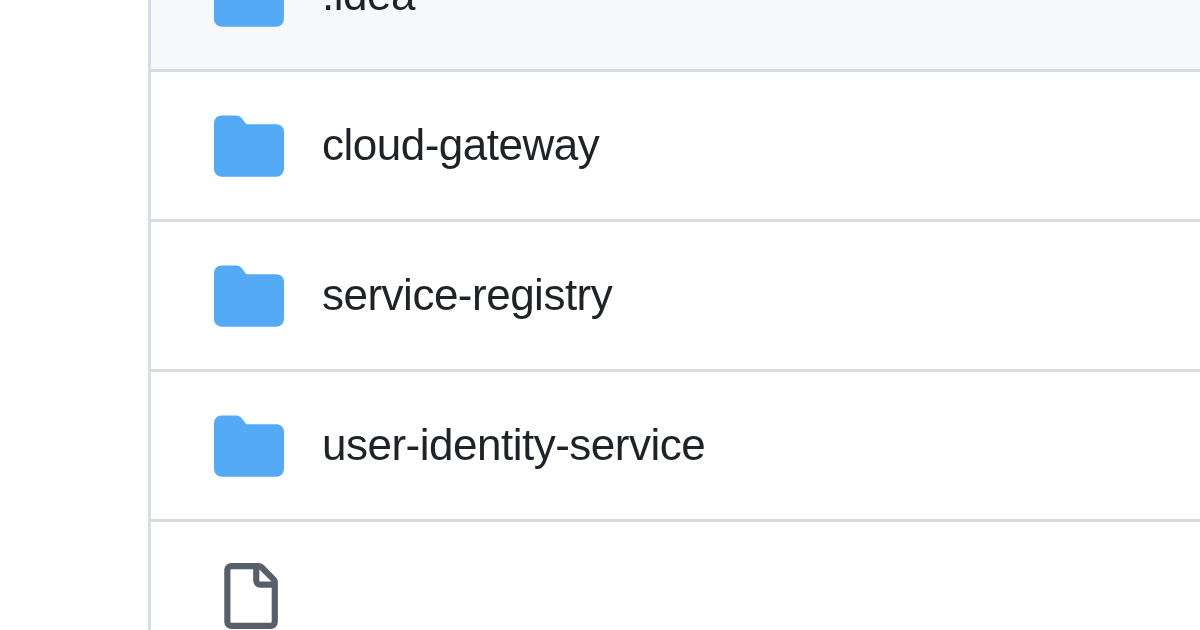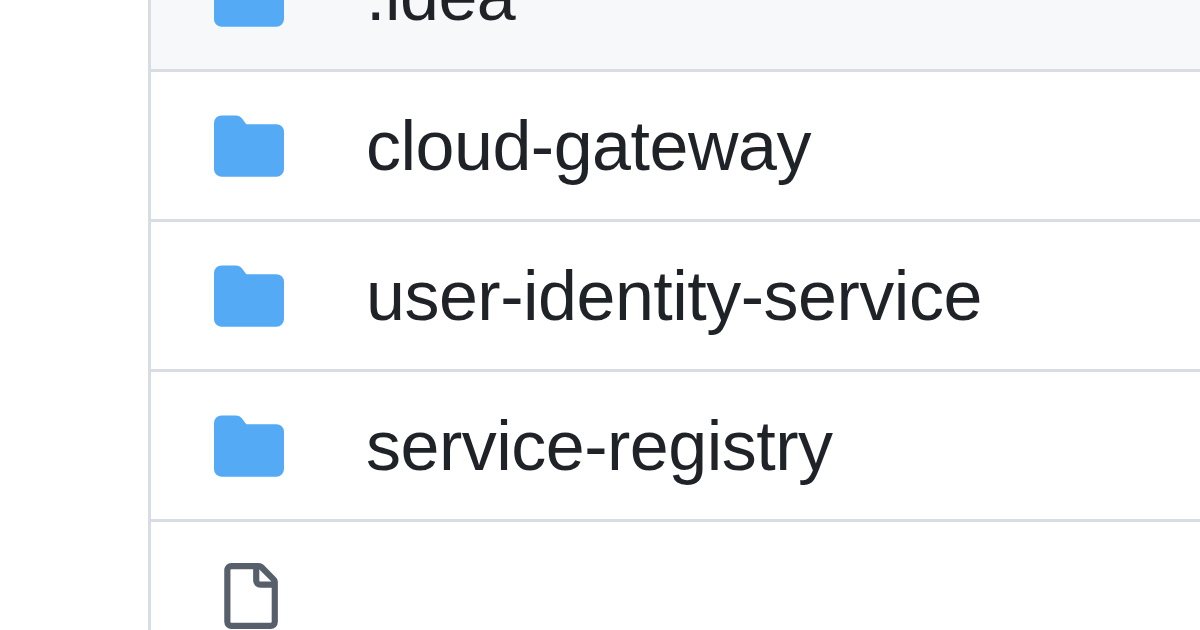--- a/index.html
+++ b/index.html
@@ -52,22 +52,22 @@
     width: 70px;
     height: 70px;
     fill: var(--folder-color, #54aeff);
   }
   .file-glyph {
     width: 66px;
     height: 66px;
     fill: var(--file-color, #57606a);
   }
   .file-name {
-    margin-left: 81px;
-    font-size: 70px;
+    margin-left: 37px;
+    font-size: 44px;
     line-height: 1.2;
     letter-spacing: -0.5px;
     color: var(--text-color, #1f2328);
     white-space: nowrap;
   }
 </style>
 </head>
 <body>
 
 <div class="viewport">
@@ -92,31 +92,31 @@
     <span class="file-name">cloud-gateway</span>
   </div>
 
   <div class="row">
     <span class="icon-box">
       <svg class="folder-glyph" viewBox="0 0 16 16" aria-hidden="true">
         <path d="M1.75 1A1.75 1.75 0 0 0 0 2.75v10.5C0 14.216.784 15 1.75 15h12.5A1.75 1.75 0 0 0 16 13.25v-8.5A1.75 1.75 0 0 0 14.25 3H7.5a.25.25 0 0 1-.2-.1l-.9-1.2A1.75 1.75 0 0 0 5 1H1.75Z"></path>
       </svg>
 
     </span>
-    <span class="file-name">user-identity-service</span>
+    <span class="file-name">service-registry</span>
   </div>
 
   <div class="row">
     <span class="icon-box">
       <svg class="folder-glyph" viewBox="0 0 16 16" aria-hidden="true">
         <path d="M1.75 1A1.75 1.75 0 0 0 0 2.75v10.5C0 14.216.784 15 1.75 15h12.5A1.75 1.75 0 0 0 16 13.25v-8.5A1.75 1.75 0 0 0 14.25 3H7.5a.25.25 0 0 1-.2-.1l-.9-1.2A1.75 1.75 0 0 0 5 1H1.75Z"></path>
       </svg>
 
     </span>
-    <span class="file-name">service-registry</span>
+    <span class="file-name">user-identity-service</span>
   </div>
 
   <div class="row">
     <span class="icon-box">
 
       <svg class="file-glyph" viewBox="0 0 16 16" aria-hidden="true">
         <path d="M2 1.75C2 .784 2.784 0 3.75 0h6.586c.464 0 .909.184 1.237.513l2.914 2.914c.329.328.513.773.513 1.237v9.586A1.75 1.75 0 0 1 13.25 16h-9.5A1.75 1.75 0 0 1 2 14.25Zm1.75-.25a.25.25 0 0 0-.25.25v12.5c0 .138.112.25.25.25h9.5a.25.25 0 0 0 .25-.25V6h-2.75A1.75 1.75 0 0 1 9 4.25V1.5Zm6.75.062V4.25c0 .138.112.25.25.25h2.688l-.011-.013-2.914-2.914-.013-.011Z"></path>
       </svg>
     </span>
   </div>

